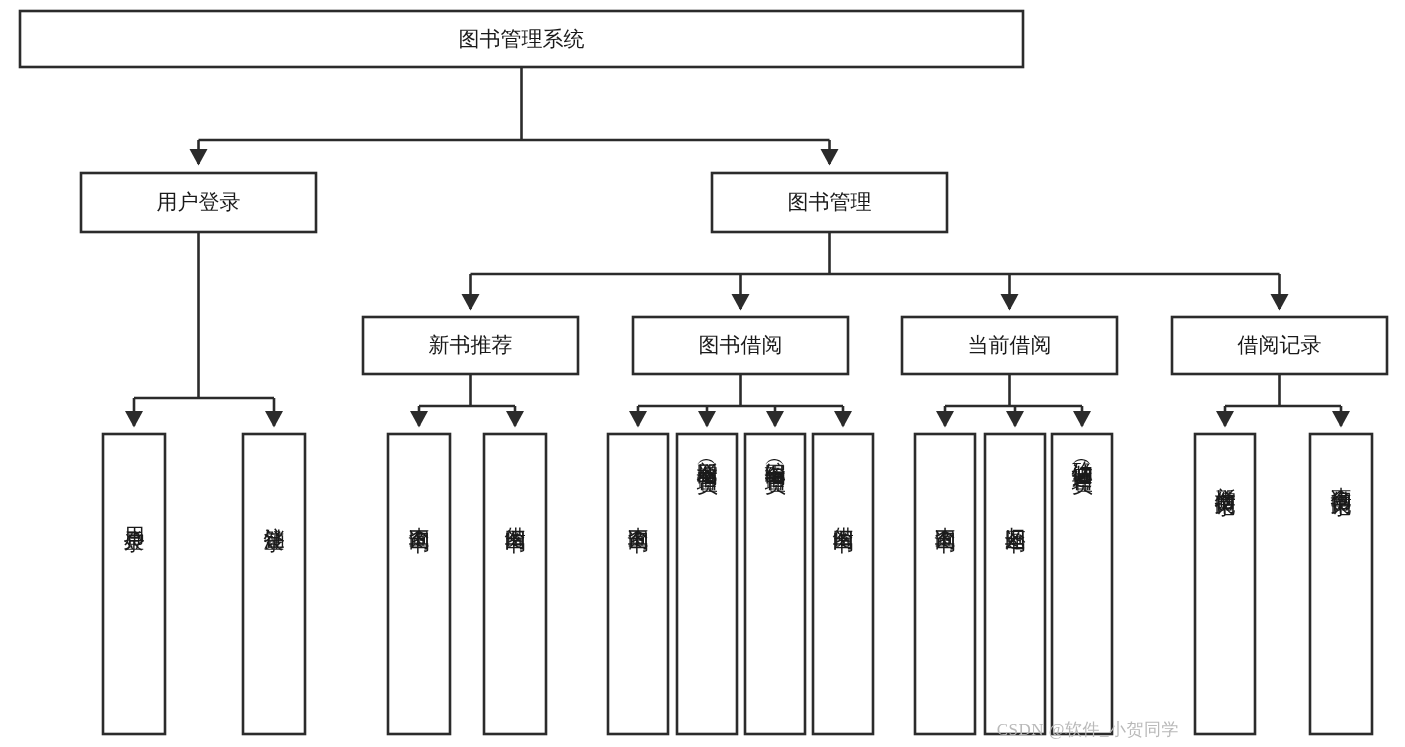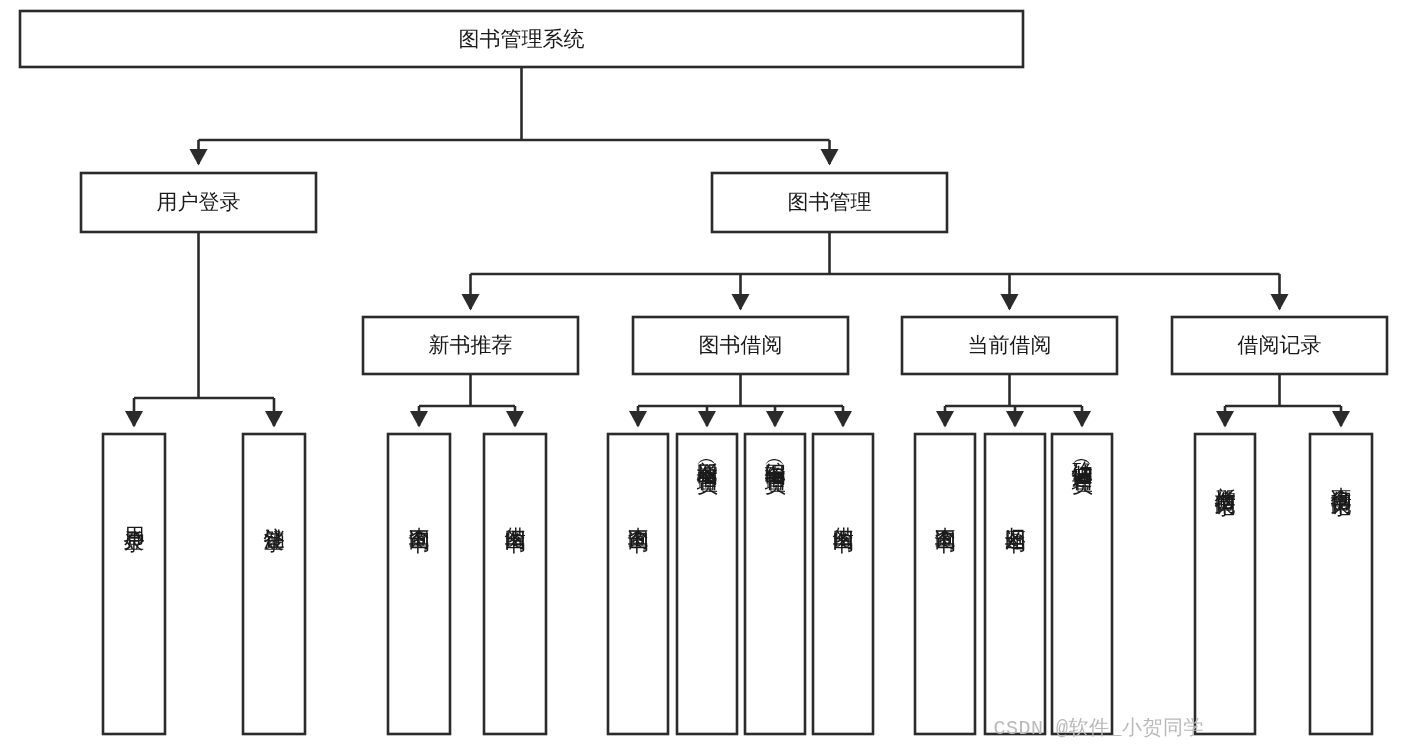--- a/index.html
+++ b/index.html
@@ -10,21 +10,20 @@
   body {
     width: 1405px;
     height: 747px;
     font-family: "DejaVu Sans", "Liberation Sans", sans-serif;
     overflow: hidden;
   }
   #diagram-root {
     position: relative;
     width: 1185px;
     height: 747px;
-    padding-left: 25px;
   }
   svg#flow {
     position: absolute;
     left: 0;
     top: 0;
     width: 1405px;
     height: 747px;
   }
   .node-rect {
     fill: #ffffff;
@@ -58,22 +57,22 @@
     font-size: 21px;
     line-height: 1.08;
     color: #1a1a1a;
     letter-spacing: 2px;
     white-space: nowrap;
   }
   .watermark {
     position: absolute;
     right: 6px;
     bottom: 6px;
-    font-family: Liberation Mono, monospace;
-    font-size: 20px;
+    font-family: Liberation Serif, serif;
+    font-size: 17px;
     color: #b9b9b9;
     letter-spacing: 0.5px;
     white-space: nowrap;
   }
 </style>
 </head>
 <body>
 
 <div id="diagram-root">
 

